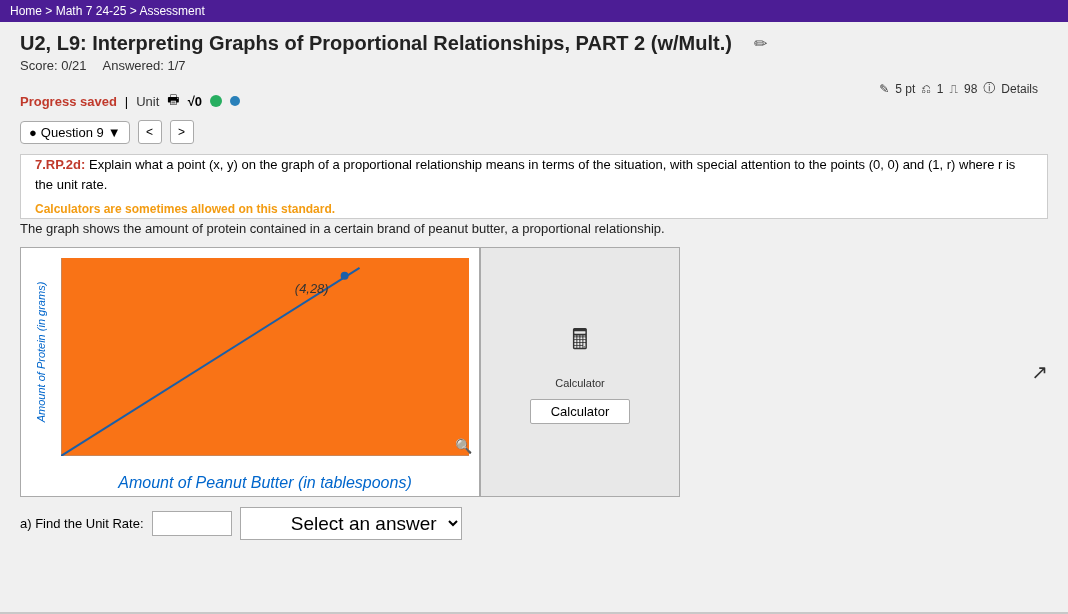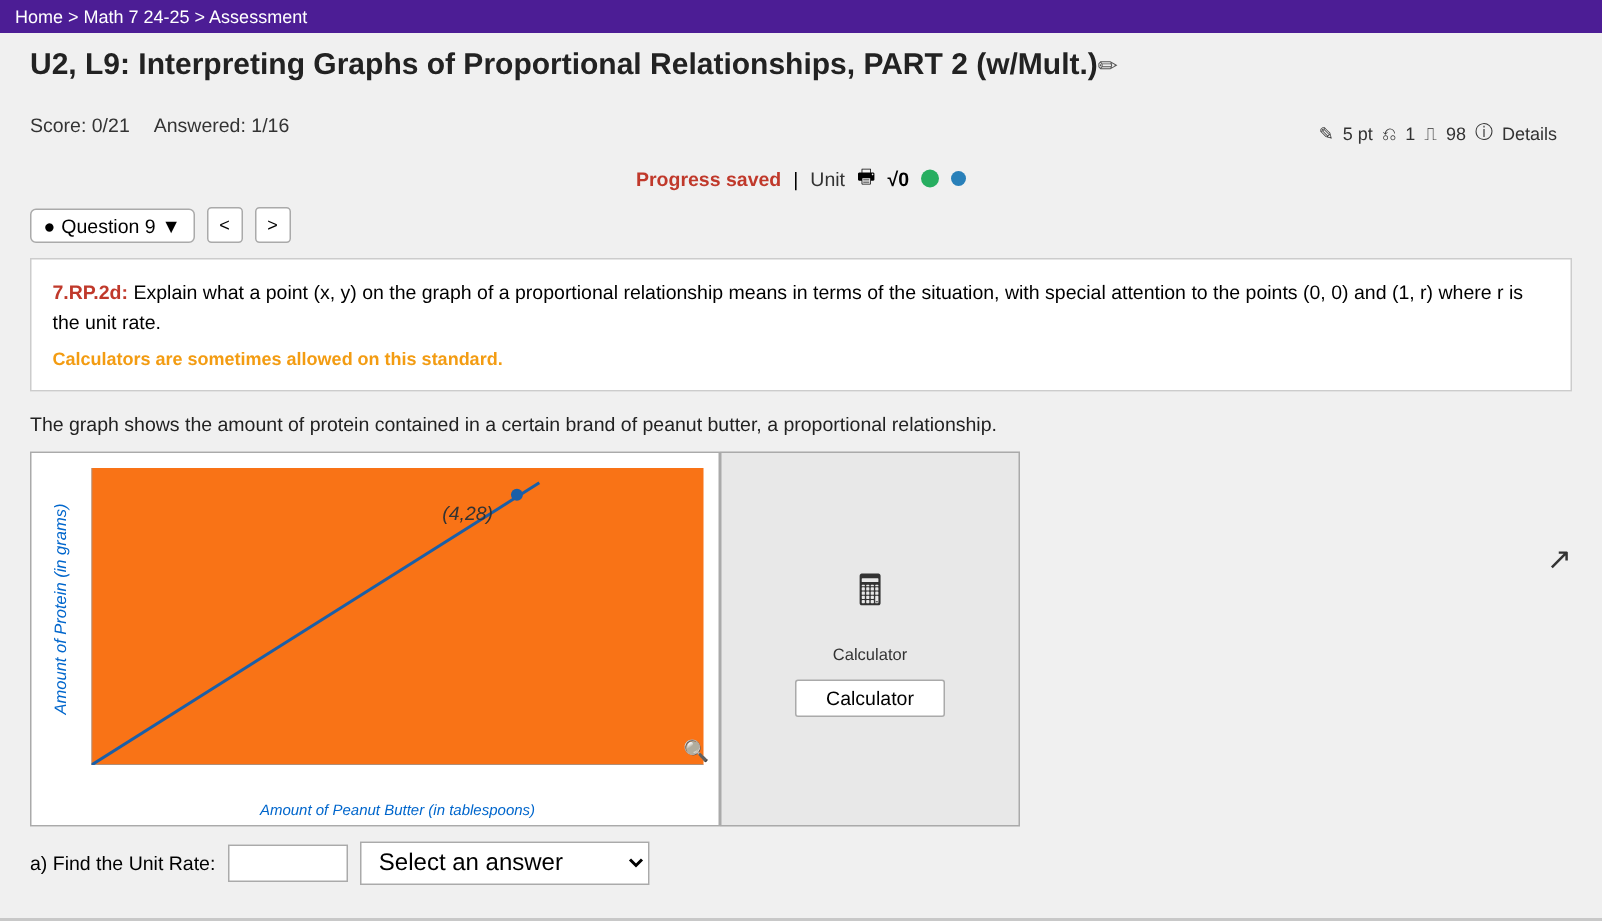--- a/index.html
+++ b/index.html
@@ -20,22 +20,22 @@
     .main-content {
       background: #f0f0f0;
       margin: 0;
       padding: 10px 20px 10px 20px;
       height: calc(614px - 24px);
       overflow: hidden;
     }
     .title-row {
       display: flex;
       align-items: center;
-      gap: 0;
-      margin-bottom: 21px;
+      gap: 22px;
+      margin-bottom: 3px;
     }
     .page-title {
       font-size: 20px;
       font-weight: bold;
       color: #222;
     }
     .edit-icon {
       color: #555;
       font-size: 16px;
       cursor: pointer;
@@ -47,21 +47,20 @@
       align-items: center;
       gap: 16px;
       margin-bottom: 17px;
     }
     .progress-row {
       display: flex;
       align-items: center;
       gap: 8px;
       font-size: 13px;
       margin-bottom: 6px;
-      justify-content: center;
     }
     .progress-saved {
       color: #c0392b;
       font-weight: bold;
     }
     .done-btn {
       color: #333;
       cursor: pointer;
     }
     .points-info {
@@ -99,22 +98,21 @@
       height: 24px;
       cursor: pointer;
       display: flex;
       align-items: center;
       justify-content: center;
       font-size: 12px;
     }
     .standard-box {
       border: 1px solid #ccc;
       background: white;
-      padding: 12px 14px;
-      margin-bottom: 12px;
+      padding: 0 14px;
       font-size: 13px;
       line-height: 1.5;
     }
     .standard-label {
       color: #c0392b;
       font-weight: bold;
     }
     .calc-note {
       color: #f39c12;
       font-weight: bold;
@@ -164,21 +162,21 @@
       color: #0066cc;
       font-style: italic;
       white-space: nowrap;
     }
     .x-axis-label {
       position: absolute;
       bottom: 4px;
       left: 40px;
       right: 10px;
       text-align: center;
-      font-size: 10px;
+      font-size: 16px;
       color: #0066cc;
       font-style: italic;
     }
     .graph-svg {
       width: 100%;
       height: 100%;
     }
     .calculator-panel {
       width: 200px;
       height: 250px;
@@ -215,22 +213,23 @@
     }
     .unit-rate-input {
       width: 80px;
       border: 1px solid #aaa;
       padding: 4px 6px;
       font-size: 13px;
     }
     .answer-select {
       border: 1px solid #aaa;
       padding: 4px 8px;
-      font-size: 16px;
-      background: white;
+      font-size: 19px;
+      background: white;
+      text-align: right;
     }
     .cursor-arrow {
       position: absolute;
       right: 20px;
       top: 360px;
       font-size: 20px;
       color: #333;
       pointer-events: none;
     }
     .green-dot {
@@ -257,21 +256,21 @@
 
 <div class="main-content">
 
   <div class="title-row">
     <span class="page-title">U2, L9: Interpreting Graphs of Proportional Relationships, PART 2 (w/Mult.)</span>
     <span class="edit-icon">✏</span>
   </div>
 
   <div class="score-row">
     <span>Score: 0/21</span>
-    <span>Answered: 1/16</span>
+    <span>Answered: 1/7</span>
   </div>
 
   <div class="progress-row">
     <span class="progress-saved">Progress saved</span>
     <span>|</span>
     <span class="done-btn">Unit</span>
     <span>🖶</span>
     <span style="font-weight:bold;">√0</span>
     <span class="green-dot"></span>
     <span class="blue-dot"></span>

